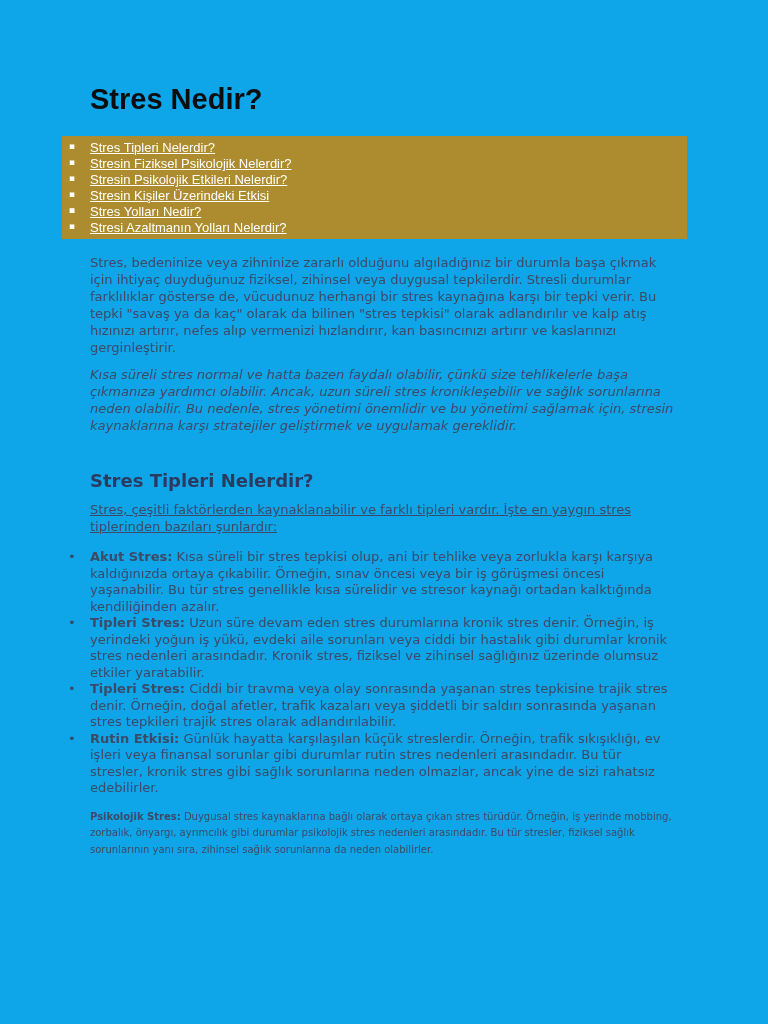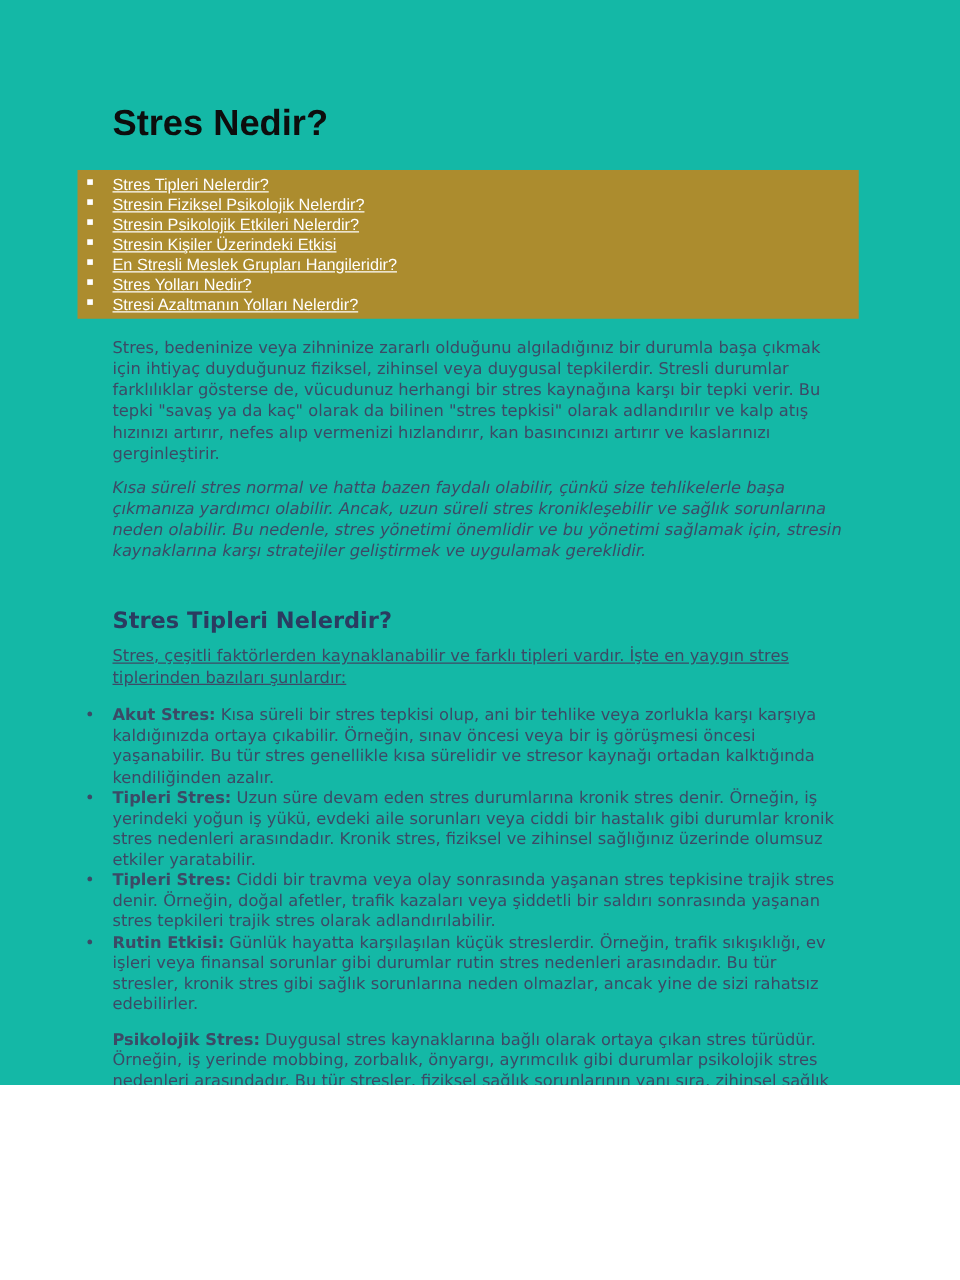--- a/index.html
+++ b/index.html
@@ -1,21 +1,21 @@
 <!DOCTYPE html>
 <html lang="tr"><head>
 <meta charset="utf-8">
 <style>
   * { box-sizing: border-box; }
   html, body { margin: 0; padding: 0; background: #ffffff; }
   .page {
     position: relative;
     width: 768px;
-    height: 868px;
-    background: #14b8a6;
+    height: 1024px;
+    background: #0ea5e9;
     overflow: hidden;
     font-family: "DejaVu Sans", sans-serif;
   }
   .doc-title {
     margin: 0;
     padding: 84px 0 0 90px;
     font-family: "Liberation Sans", sans-serif;
     font-size: 29px;
     line-height: 30px;
     font-weight: bold;
@@ -75,21 +75,21 @@
     position: absolute;
     left: 2px;
     top: 0;
     font-size: 13px;
   }
   .types b, .psych b { font-weight: bold; }
   .psych {
     margin: 12px 92px 0 90px;
     width: 586px;
     color: #3C4A66;
-    font-size: 13px;
+    font-size: 10px;
     line-height: 16.5px;
   }
 </style>
 </head>
 <body>
 
 <div class="page">
 
   <h1 class="doc-title">Stres Nedir?</h1>
 
@@ -106,21 +106,20 @@
       <li>
         <span class="sq">▪</span>
         <a href="#">Stresin Psikolojik Etkileri Nelerdir?</a>
       </li>
       <li>
         <span class="sq">▪</span>
         <a href="#">Stresin Kişiler Üzerindeki Etkisi</a>
       </li>
       <li>
         <span class="sq">▪</span>
-        <a href="#">En Stresli Meslek Grupları Hangileridir?</a>
       </li>
       <li>
         <span class="sq">▪</span>
         <a href="#">Stres Yolları Nedir?</a>
       </li>
       <li>
         <span class="sq">▪</span>
         <a href="#">Stresi Azaltmanın Yolları Nelerdir?</a>
       </li>
     </ul>

